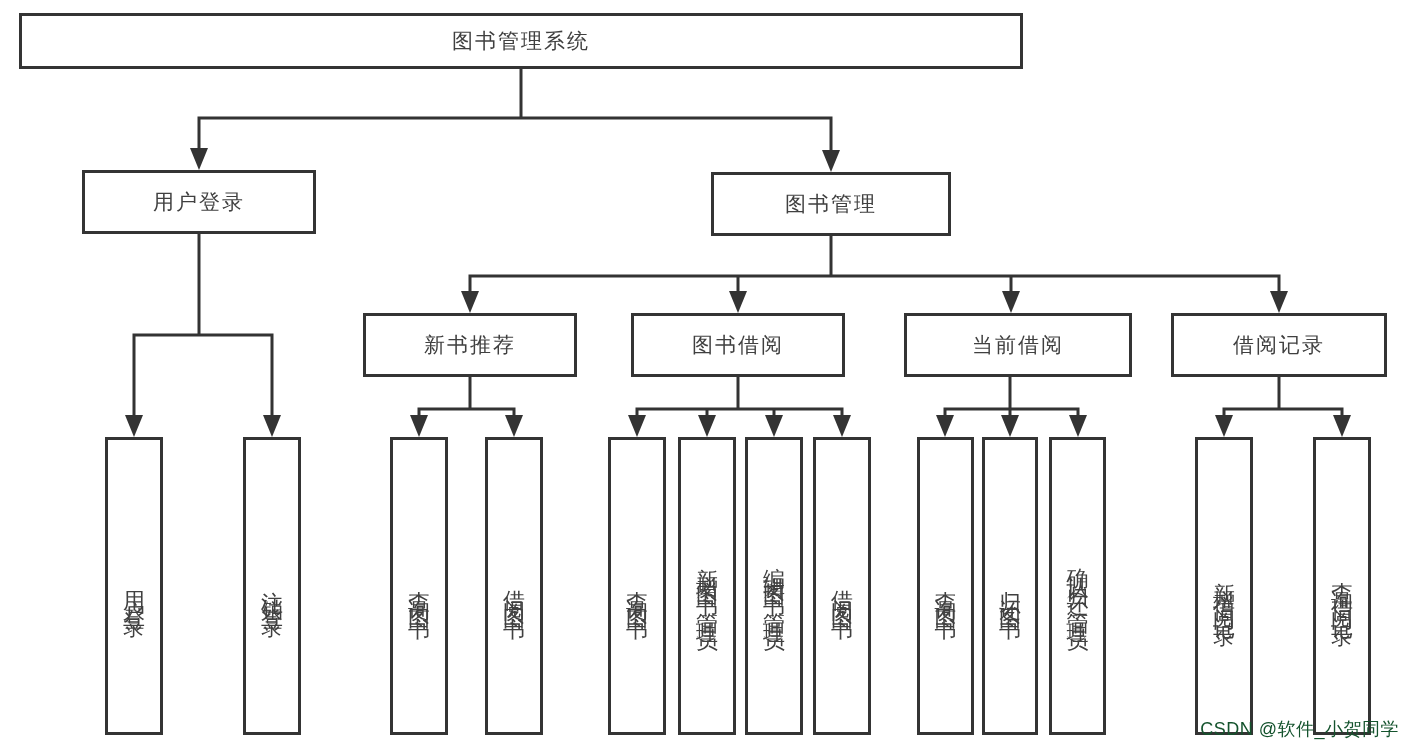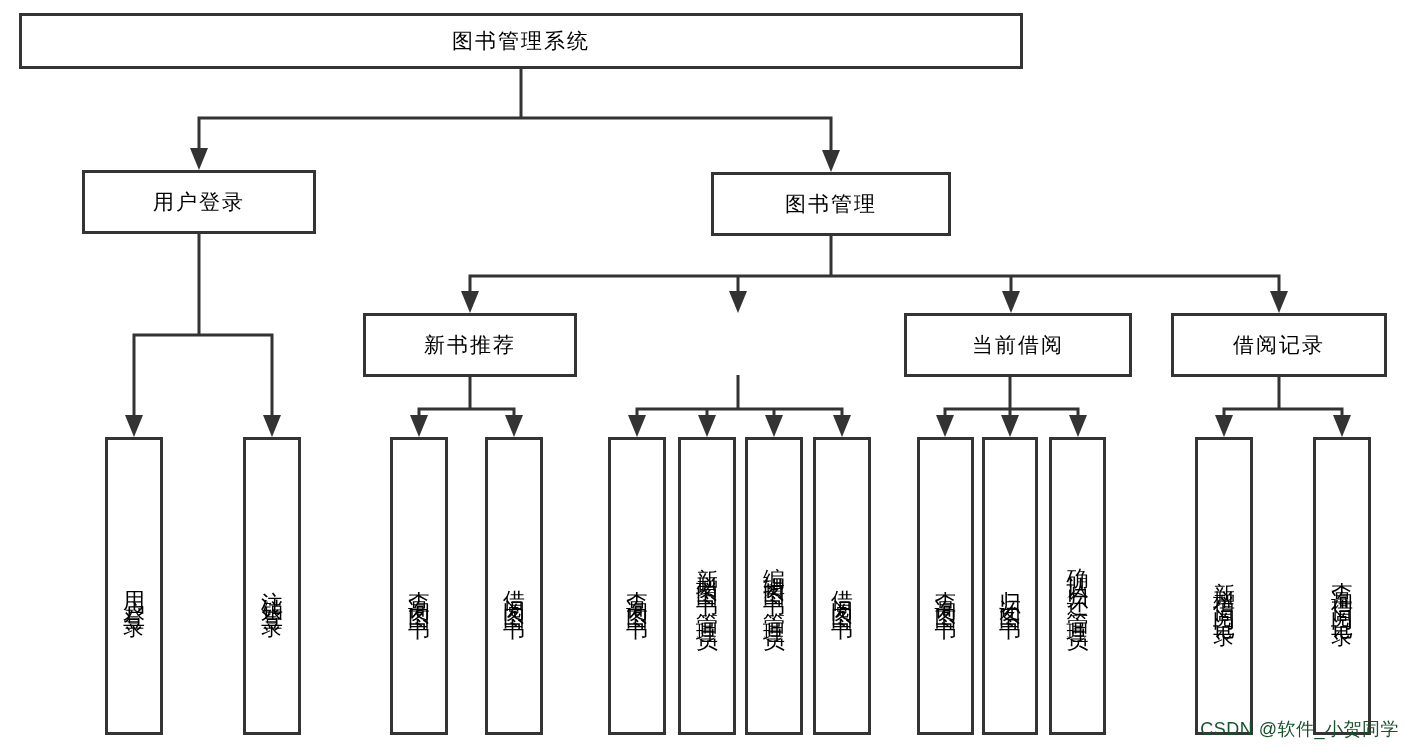--- a/index.html
+++ b/index.html
@@ -5,21 +5,21 @@
   html,body{margin:0;padding:0;background:#ffffff;}
   .stage{
     position:relative;width:1405px;height:747px;background:#ffffff;
     font-family:"Liberation Sans",sans-serif;overflow:hidden;
   }
   .connectors{position:absolute;left:0;top:0;z-index:0;}
   .box{
     position:absolute;box-sizing:border-box;z-index:1;
     border:3px solid #343434;background:#ffffff;
     display:flex;align-items:center;justify-content:center;
-    color:#000000;
+    color:#404040;
   }
   .hbox .label{font-size:21px;letter-spacing:2px;white-space:nowrap;}
   .vbox .label{
     writing-mode:vertical-rl;text-orientation:mixed;
     font-size:22px;line-height:1;letter-spacing:9px;margin-top:9px;
     white-space:nowrap;
   }
   .watermark{
     position:absolute;top:717px;right:6px;z-index:2;
     font-size:18px;color:#14532d;letter-spacing:0.5px;white-space:nowrap;
@@ -88,20 +88,23 @@
   <div class="box hbox" style="left:82px;top:170px;width:234px;height:64px">
     <span class="label">用户登录</span>
   </div>
   <div class="box hbox" style="left:363px;top:313px;width:214px;height:64px">
     <span class="label">新书推荐</span>
   </div>
 
   <div class="box hbox" style="left:711px;top:172px;width:240px;height:64px">
     <span class="label">图书管理</span>
   </div>
+  <div class="box hbox" style="left:631px;top:313px;width:214px;height:64px">
+    <span class="label">图书借阅</span>
+  </div>
   <div class="box hbox" style="left:904px;top:313px;width:228px;height:64px">
     <span class="label">当前借阅</span>
   </div>
   <div class="box hbox" style="left:1171px;top:313px;width:216px;height:64px">
     <span class="label">借阅记录</span>
   </div>
 
   <div class="box vbox" style="left:105px;top:437px;width:58px;height:298px">
     <span class="label">用户登录</span>
   </div>

